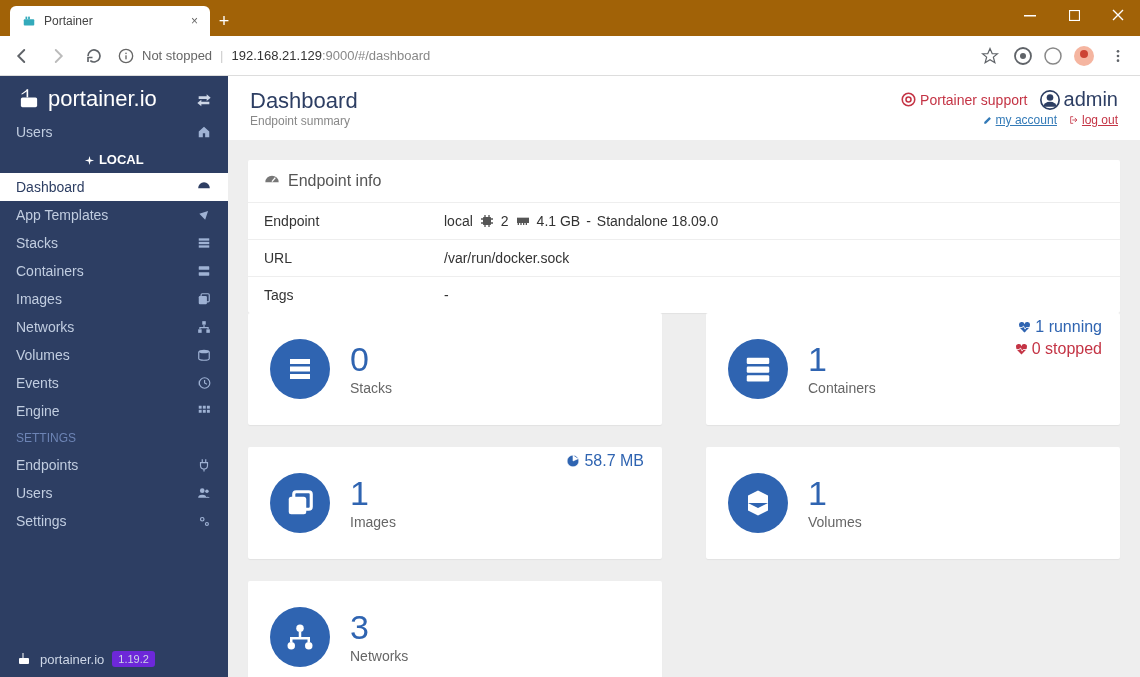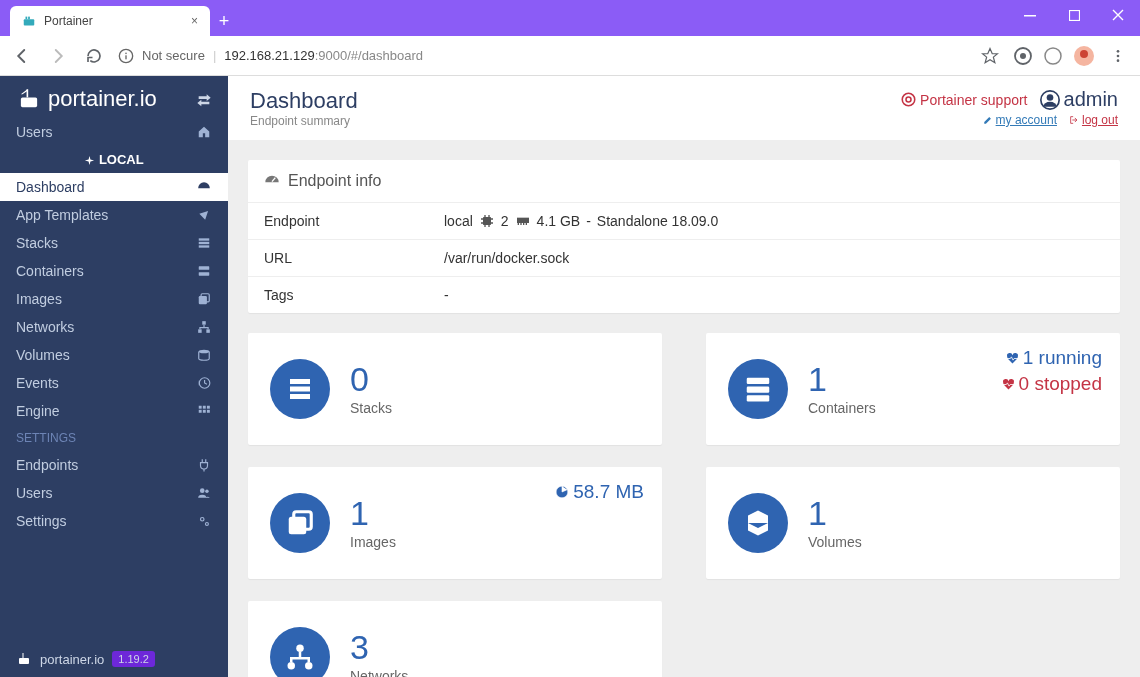--- a/index.html
+++ b/index.html
@@ -1,19 +1,19 @@
 <!DOCTYPE html>
 <html><head>
 <meta charset="utf-8">
 <style>
 * { box-sizing: border-box; margin: 0; padding: 0; }
 body { font-family: -apple-system, BlinkMacSystemFont, "Segoe UI", sans-serif; background: #fff; color: #333; width: 1140px; height: 677px; overflow: hidden; }
 
 
-.browser-titlebar { height: 36px; background: #8b5cf6; display: flex; justify-content: space-between; }
+.browser-titlebar { height: 36px; background: #a16207; display: flex; justify-content: space-between; }
 .tabs-area { display: flex; align-items: flex-end; padding-left: 10px; }
 .tab { background: #fff; height: 30px; display: flex; align-items: center; padding: 0 12px; border-radius: 6px 6px 0 0; min-width: 200px; font-size: 12px; color: #444; gap: 8px; }
 .tab .favicon { width: 14px; height: 14px; }
 .tab .close { margin-left: auto; color: #666; cursor: pointer; }
 .newtab { width: 28px; height: 30px; display:flex; align-items:center; justify-content:center; color:#fff; font-size:18px; cursor:pointer; }
 .win-controls { display:flex; }
 .win-btn { width: 44px; height:30px; display:flex; align-items:center; justify-content:center; color:#fff; cursor:pointer; }
 
 .browser-addrbar { height: 40px; background:#fff; border-bottom:1px solid #ddd; display:flex; align-items:center; padding: 0 10px; gap: 12px; }
 .nav-btn { width:24px; height:24px; display:flex; align-items:center; justify-content:center; color:#5f6368; cursor:pointer; border-radius:50%; }
@@ -46,32 +46,32 @@
 .page-sub { color:#888; font-size:12px; }
 .header-right { margin-left:auto; text-align:right; font-size:14px; }
 .support-line { display:flex; align-items:center; gap:12px; justify-content:flex-end; }
 .support-link { color:#c43445; cursor:pointer; display:flex; align-items:center; gap:4px; }
 .user-link { color:#2d3e63; font-size:20px; display:flex; align-items:center; gap:4px; cursor:pointer; }
 .sublinks { display:flex; gap:12px; justify-content:flex-end; margin-top:2px; font-size:12px; }
 .sublink { color:#337ab7; text-decoration:underline; cursor:pointer; display:flex; align-items:center; gap:3px; }
 .sublink.logout { color:#c43445; }
 
 .content { padding:20px; }
-.panel { background:#fff; border-radius:2px; margin-bottom:20px; box-shadow:0 1px 1px rgba(0,0,0,.05); }
+.panel { background:#fff; border-radius:2px; box-shadow:0 1px 1px rgba(0,0,0,.05); }
 .panel-header { padding:12px 16px; color:#555; font-weight:500; display:flex; align-items:center; gap:8px; }
 .info-row { display:flex; padding:10px 16px; border-top:1px solid #eee; font-size:14px; }
 .info-label { width:180px; color:#333; }
 .info-value { color:#333; display:flex; align-items:center; gap:6px; }
 
 .cards { display:grid; grid-template-columns:1fr 1fr; gap:22px 44px; }
 .card { background:#fff; border-radius:2px; padding:18px 22px; display:flex; align-items:center; gap:20px; cursor:pointer; position:relative; box-shadow:0 1px 1px rgba(0,0,0,.05); min-height:112px;}
 .card-icon { width:60px; height:60px; border-radius:50%; background:#2f64b1; color:#fff; display:flex; align-items:center; justify-content:center; font-size:28px; flex-shrink:0; }
 .card-body .num { color:#2f64b1; font-size:34px; line-height:1; }
 .card-body .lbl { color:#666; font-size:14px; margin-top:4px; }
-.card-extra { position:absolute; top:14px; right:18px; text-align:left; font-size:19px; color:#2f64b1; }
+.card-extra { position:absolute; top:5px; right:18px; text-align:left; font-size:16px; color:#2f64b1; }
 .status-run { color:#2f64b1; display:flex; align-items:center; gap:4px; justify-content:flex-end; }
 .status-stop { color:#c43445; display:flex; align-items:center; gap:4px; justify-content:flex-end; margin-top:4px;}
 .size-info { color:#2f64b1; display:flex; align-items:center; gap:4px; }
 
 svg { display:block; }
 .dot-icon { width:16px; height:16px; }
 </style>
 </head>
 <body>
 
@@ -127,21 +127,21 @@
       </svg>
     </div>
   <div class="addr-box">
     <span>
         <svg width="16" height="16" viewBox="0 0 24 24">
           <circle cx="12" cy="12" r="10" fill="none" stroke="#666" stroke-width="2"></circle>
           <circle cx="12" cy="8" r="1.2" fill="#666"></circle>
           <rect x="11" y="11" width="2" height="6" fill="#666"></rect>
         </svg>
       </span>
-    <span class="not-secure">Not secure</span>
+    <span class="not-secure">Not stopped</span>
     <span class="sep">|</span>
     <span class="addr-url"><span>192.168.21.129</span><span class="faded">:9000/#/dashboard</span></span>
   </div>
   <div class="ext-icons">
     <span class="nav-btn">
         <svg width="18" height="18" viewBox="0 0 24 24">
           <path d="M12 2 L15 9 L22 9 L16.5 13.5 L18.5 21 L12 17 L5.5 21 L7.5 13.5 L2 9 L9 9 Z" fill="none" stroke="#5f6368" stroke-width="1.6"></path>
         </svg>
       </span>
     <span>

